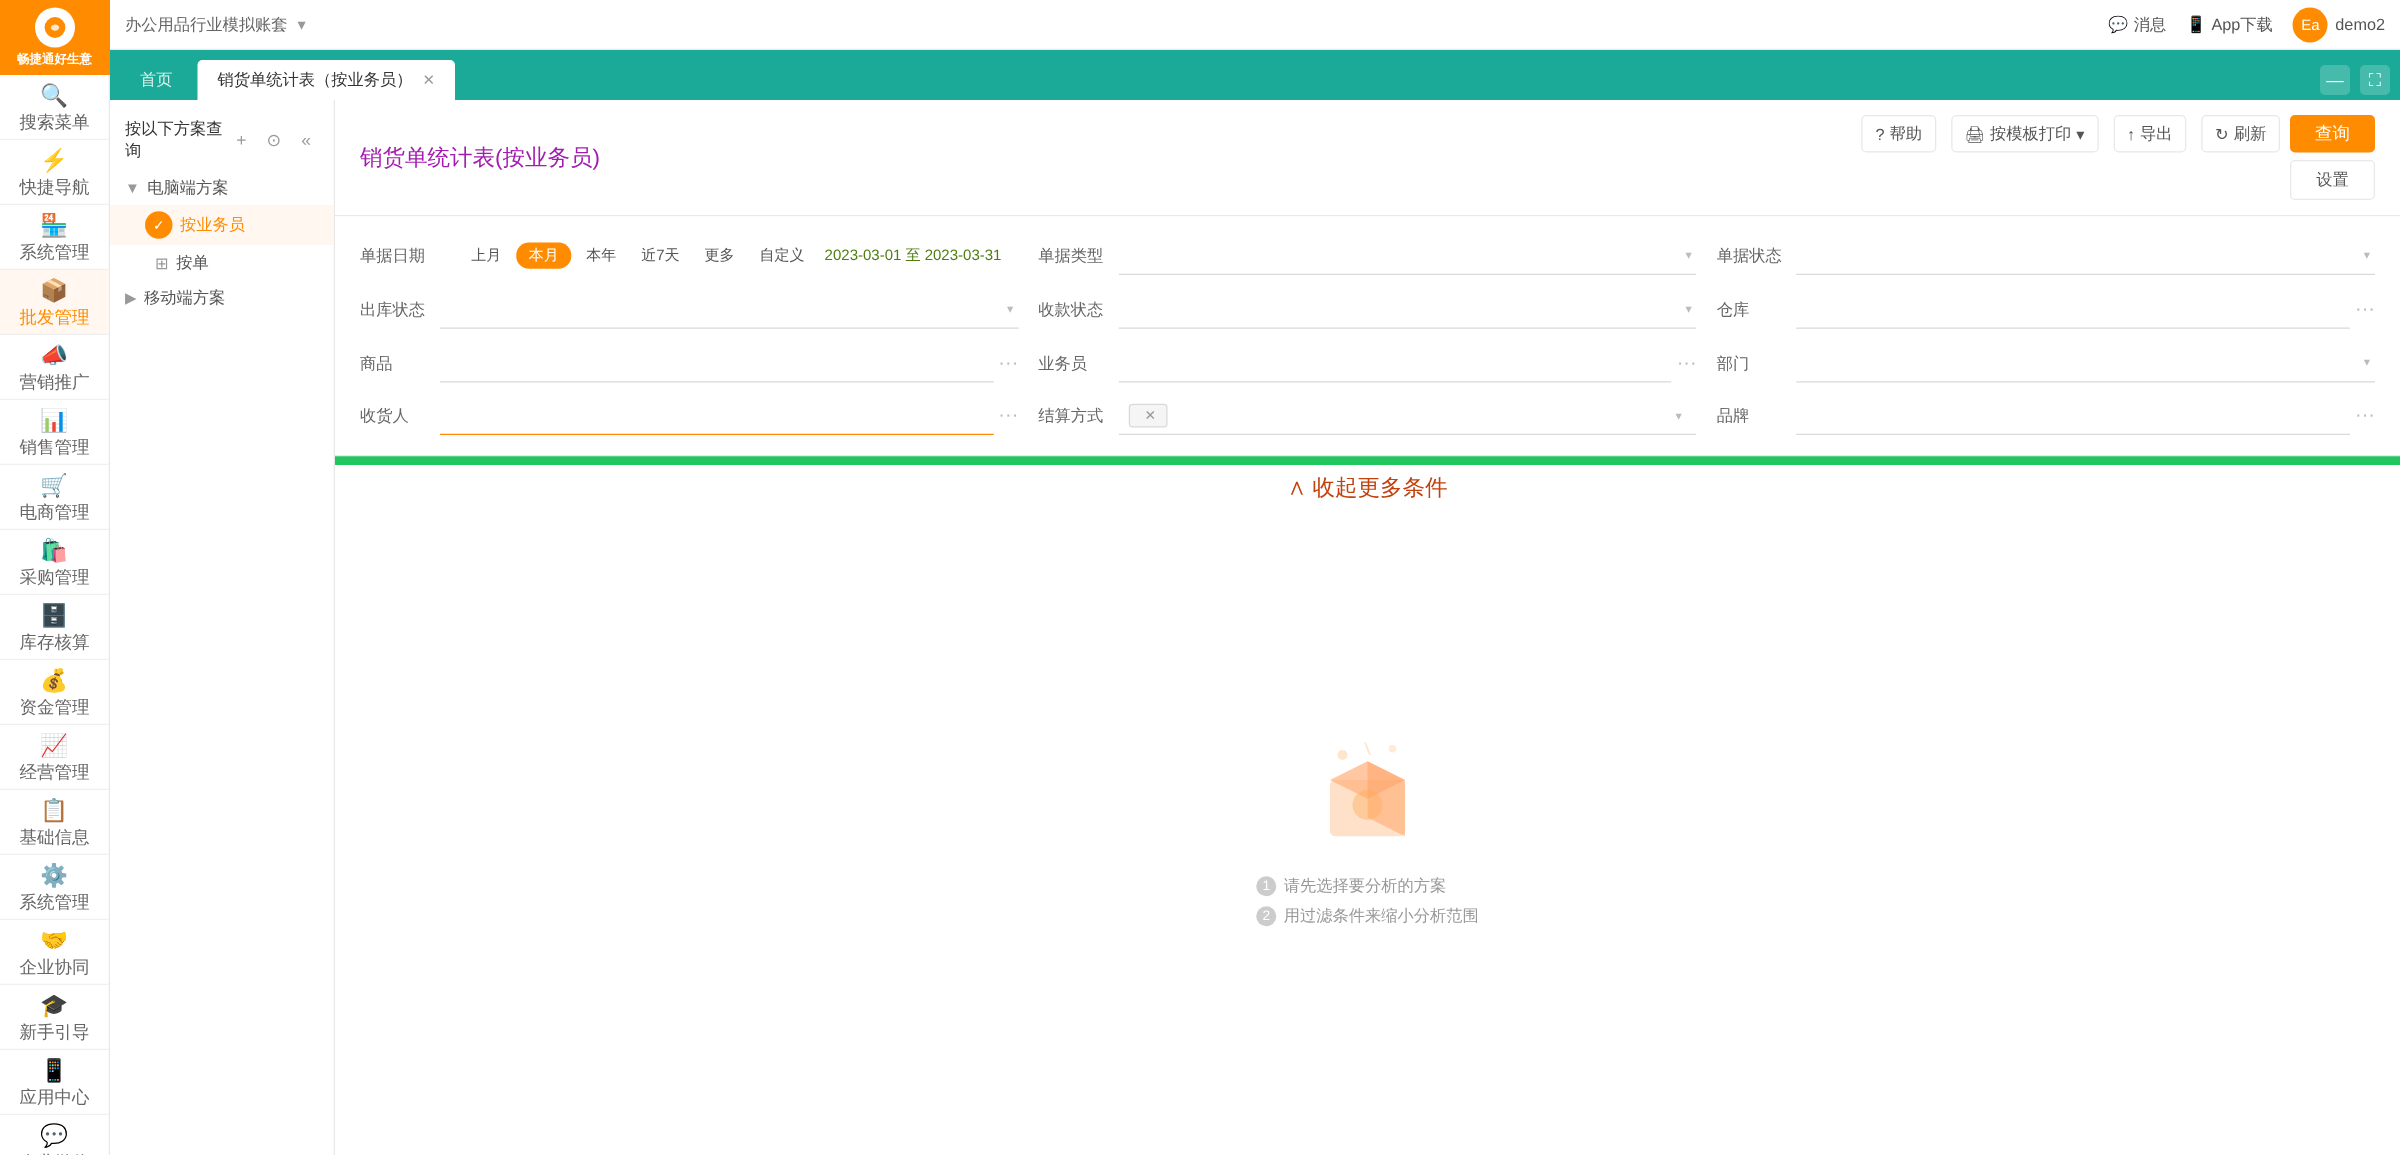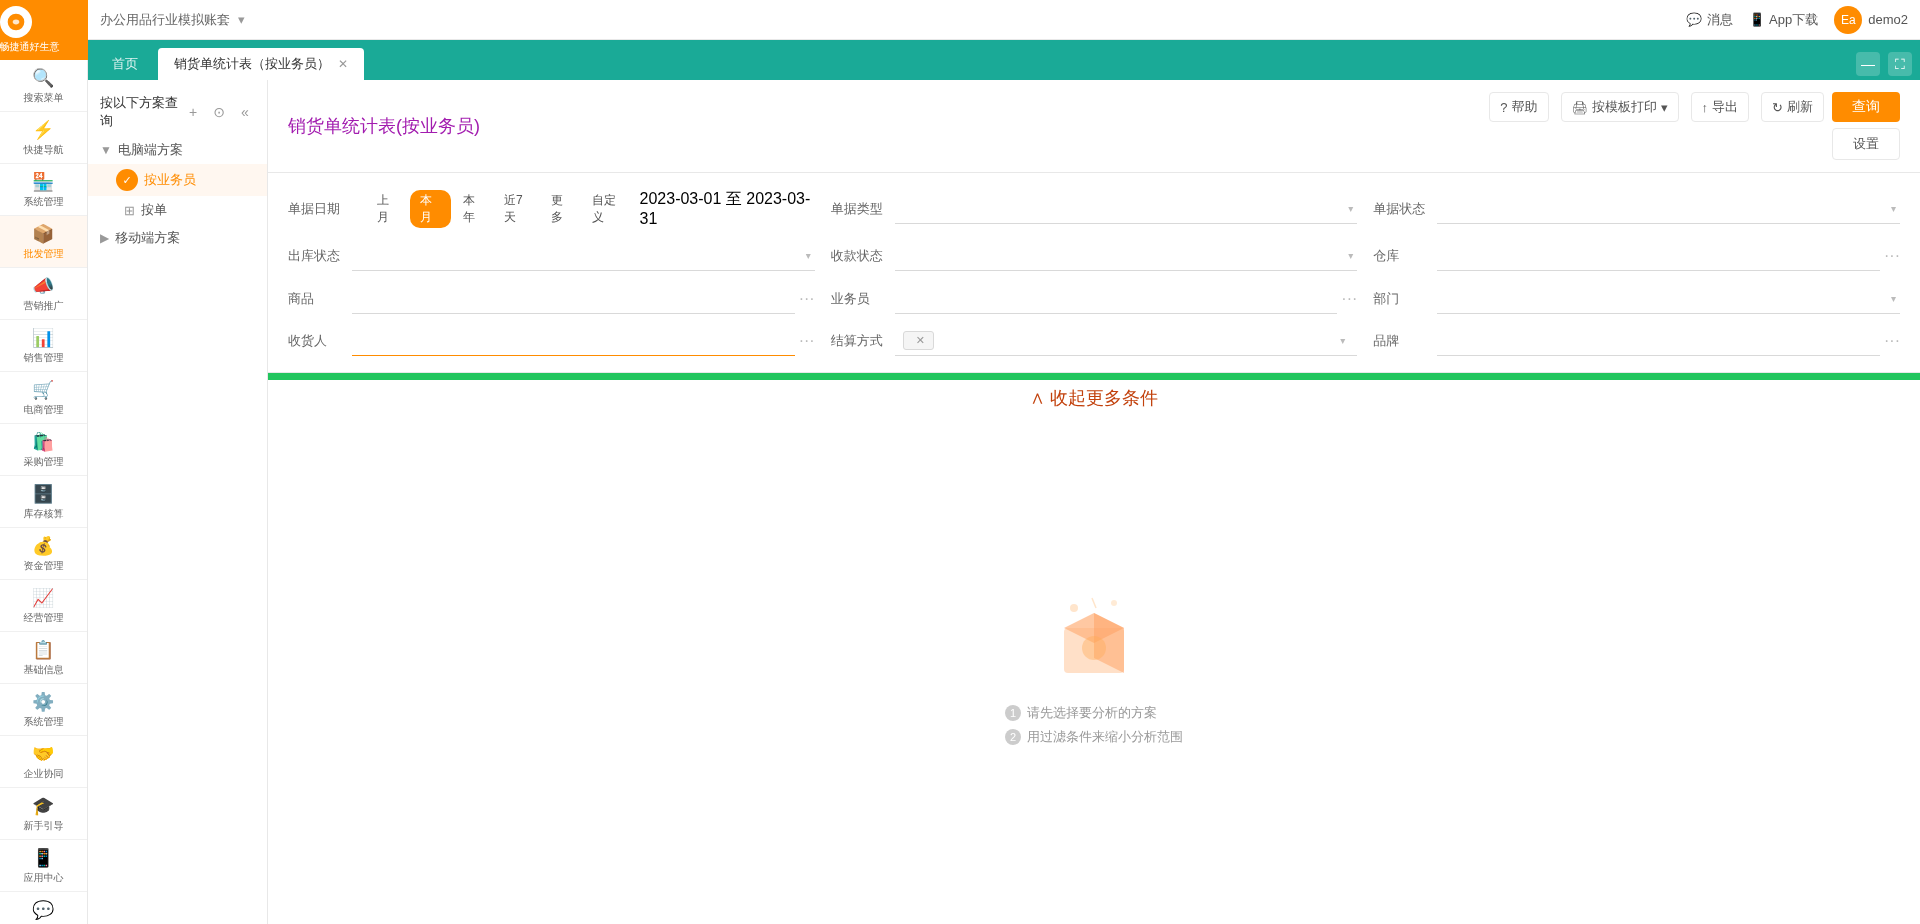--- a/index.html
+++ b/index.html
@@ -15,24 +15,25 @@
       border-right: 1px solid #e8e8e8;
       z-index: 10;
       flex-shrink: 0;
     }
     .sidebar-logo {
       width: 88px;
       height: 60px;
       background: #ff8c00;
       display: flex;
       flex-direction: column;
+      align-items: center;
       justify-content: center;
       color: #fff;
       font-size: 10px;
-      font-weight: normal;
+      font-weight: bold;
     }
     .sidebar-logo .logo-icon {
       width: 32px;
       height: 32px;
       background: #fff;
       border-radius: 50%;
       margin-bottom: 2px;
       display: flex;
       align-items: center;
       justify-content: center;
@@ -48,21 +49,21 @@
       align-items: center;
       justify-content: center;
       cursor: pointer;
       color: #666;
       font-size: 12px;
       border-bottom: 1px solid #f0f0f0;
       transition: all 0.2s;
     }
     .sidebar-item.active { color: #ff8c00; background: #fff7f0; }
     .sidebar-item-icon { font-size: 18px; margin-bottom: 2px; }
-    .sidebar-item-text { font-size: 10px; }
+    .sidebar-item-text { font-size: 14px; }
 
     
     .main { flex: 1; display: flex; flex-direction: column; overflow: hidden; }
 
     
     .topbar {
       height: 40px;
       background: #fff;
       border-bottom: 1px solid #e8e8e8;
       display: flex;
@@ -268,21 +269,21 @@
       cursor: pointer;
       color: #555;
       border-radius: 3px;
     }
     .date-option.active {
       background: #ff8c00;
       color: #fff;
       border-radius: 10px;
       padding: 2px 10px;
     }
-    .date-range { font-size: 16px; color: #000000; margin-left: 8px; }
+    .date-range { font-size: 12px; color: #4d7c0f; margin-left: 8px; }
 
     
     .tag-item {
       display: inline-flex;
       align-items: center;
       background: #f5f5f5;
       border: 1px solid #d9d9d9;
       border-radius: 3px;
       padding: 2px 8px;
       font-size: 12px;

